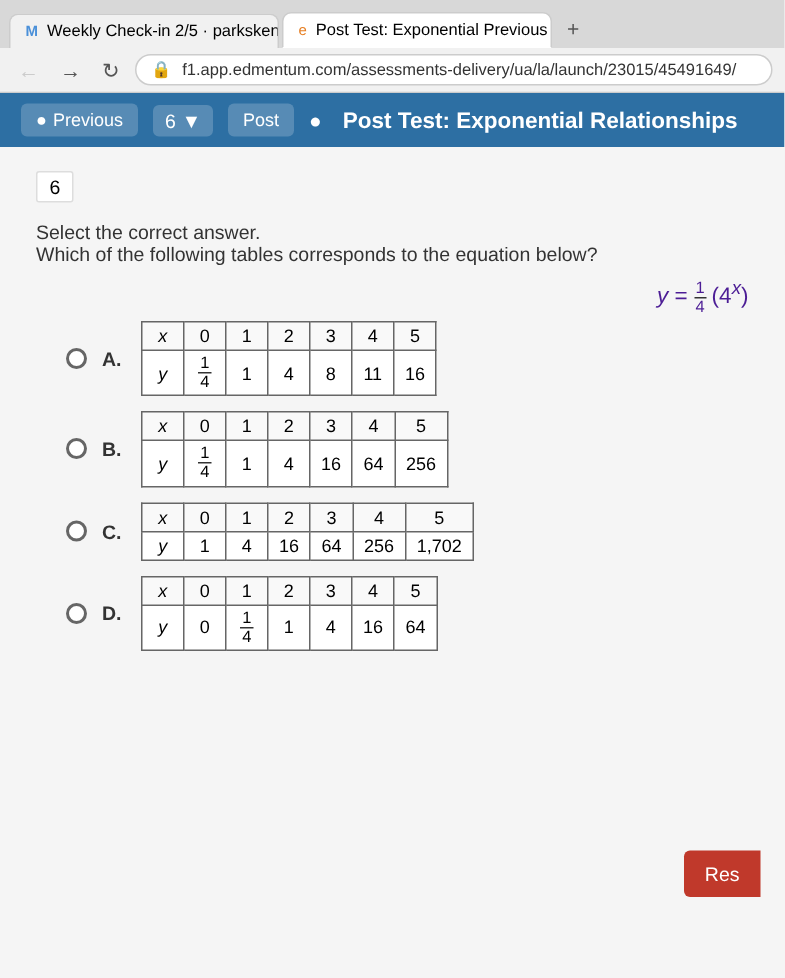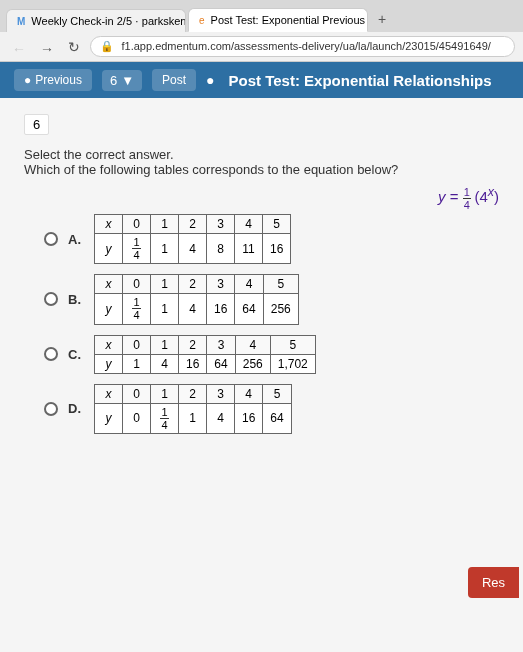--- a/index.html
+++ b/index.html
@@ -213,21 +213,21 @@
       font-size: 11px;
       line-height: 1.1;
     }
     .frac .num { border-bottom: 1px solid #333; padding: 0 1px; font-size: 11px; }
     .frac .den { padding: 0 1px; font-size: 11px; }
 
     
     .resume-btn {
       position: absolute;
       bottom: 60px;
-      right: 4px;
+      right: 16px;
       background: #c0392b;
       color: white;
       border: none;
       padding: 8px 14px;
       font-size: 13px;
       border-radius: 4px 0 0 4px;
       cursor: pointer;
     }
   </style>
 </head>

